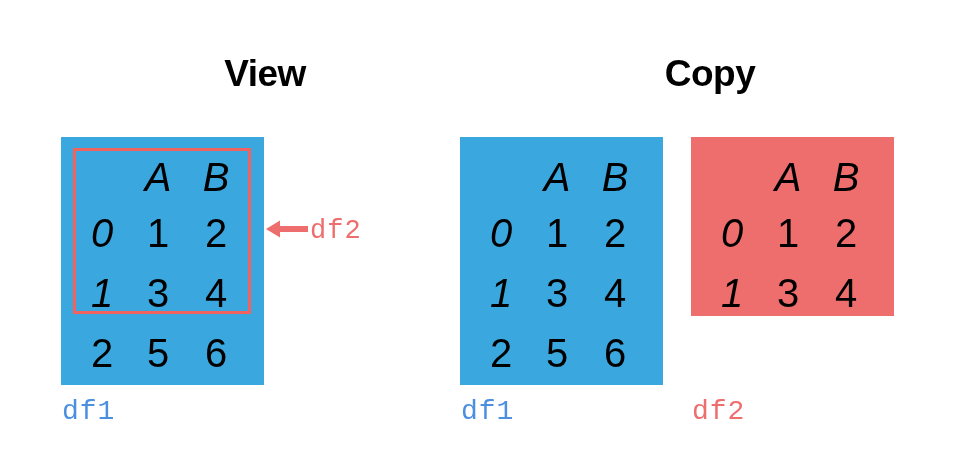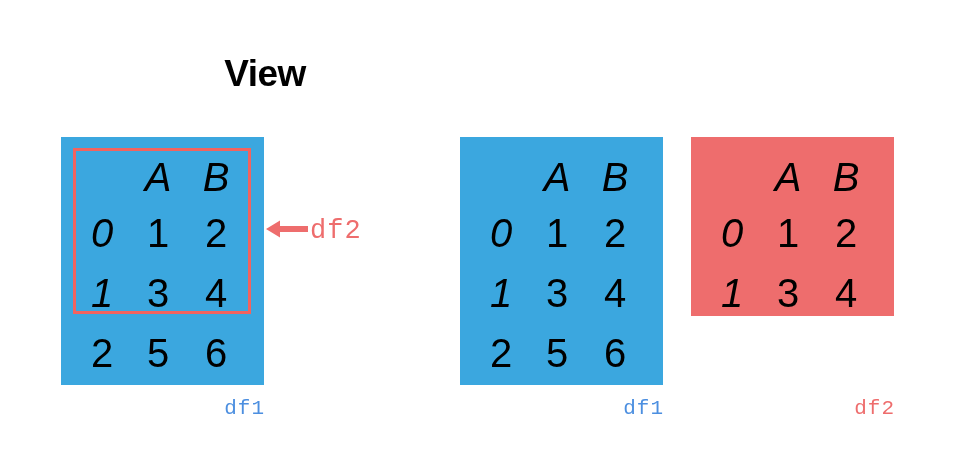--- a/index.html
+++ b/index.html
@@ -88,23 +88,23 @@
     border: 3px solid #F2635F;
     box-sizing: border-box;
     background: transparent;
     pointer-events: none;
   }
 
   
   .df-caption {
     position: absolute;
     font-family: "Liberation Mono", monospace;
-    font-size: 21px;
-    line-height: 1;
-    text-align: right;
+    font-size: 28px;
+    line-height: 1;
+    text-align: left;
     white-space: nowrap;
     letter-spacing: 1px;
   }
   .df-caption.blue { color: #4C8FE0; }
   .df-caption.red  { color: #EE6D6D; }
 
   
   .annot {
     position: absolute;
     display: flex;
@@ -123,20 +123,21 @@
     letter-spacing: 1px;
   }
 </style>
 </head>
 <body>
 
 <div class="stage">
 
   <div class="panel-title" id="title-view">View</div>
 
+  <div class="panel-title" id="title-copy">Copy</div>
 
   <div class="df-block" id="view-df1" style="left:61px; top:137px; width:203px; height:248px;">
 
     <div class="df-box blue" style="width:203px; height:248px;"></div>
 
     <div class="df-table">
 
       <div class="cell head col-a row-h">A</div>
       <div class="cell head col-b row-h">B</div>
 

